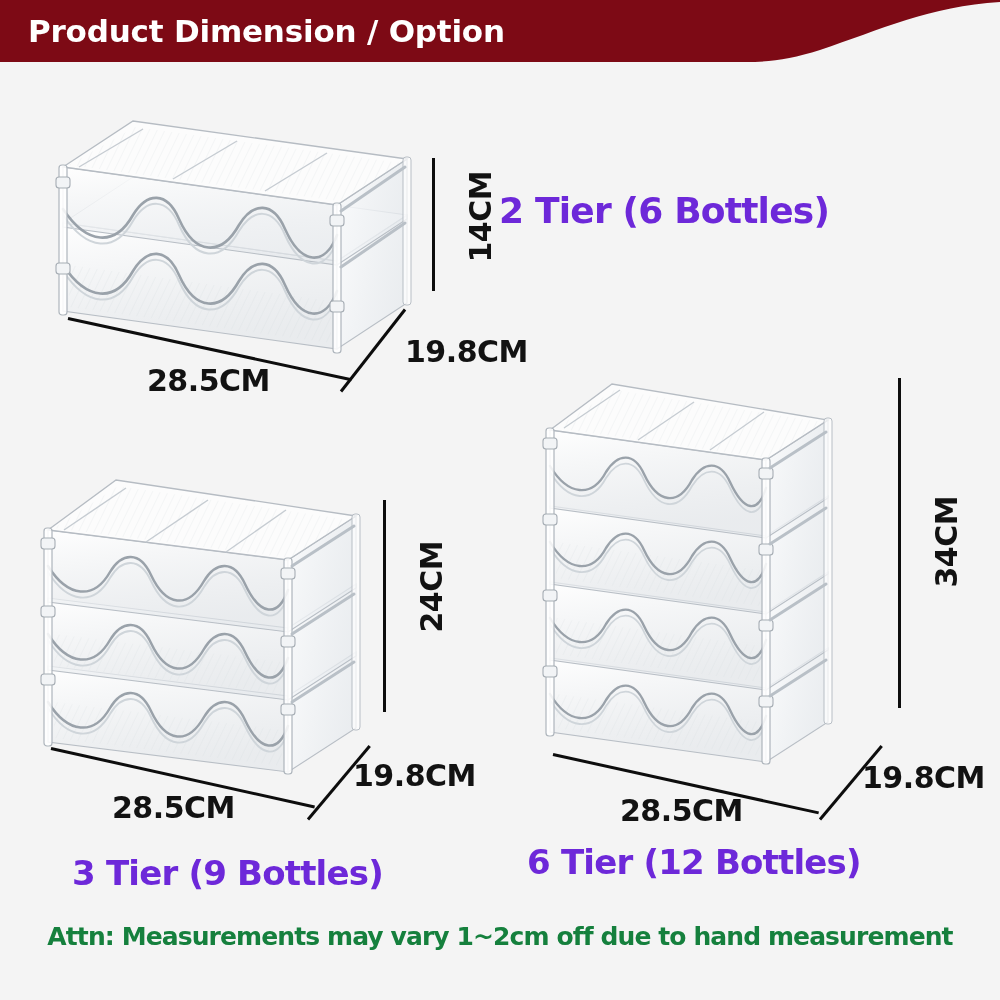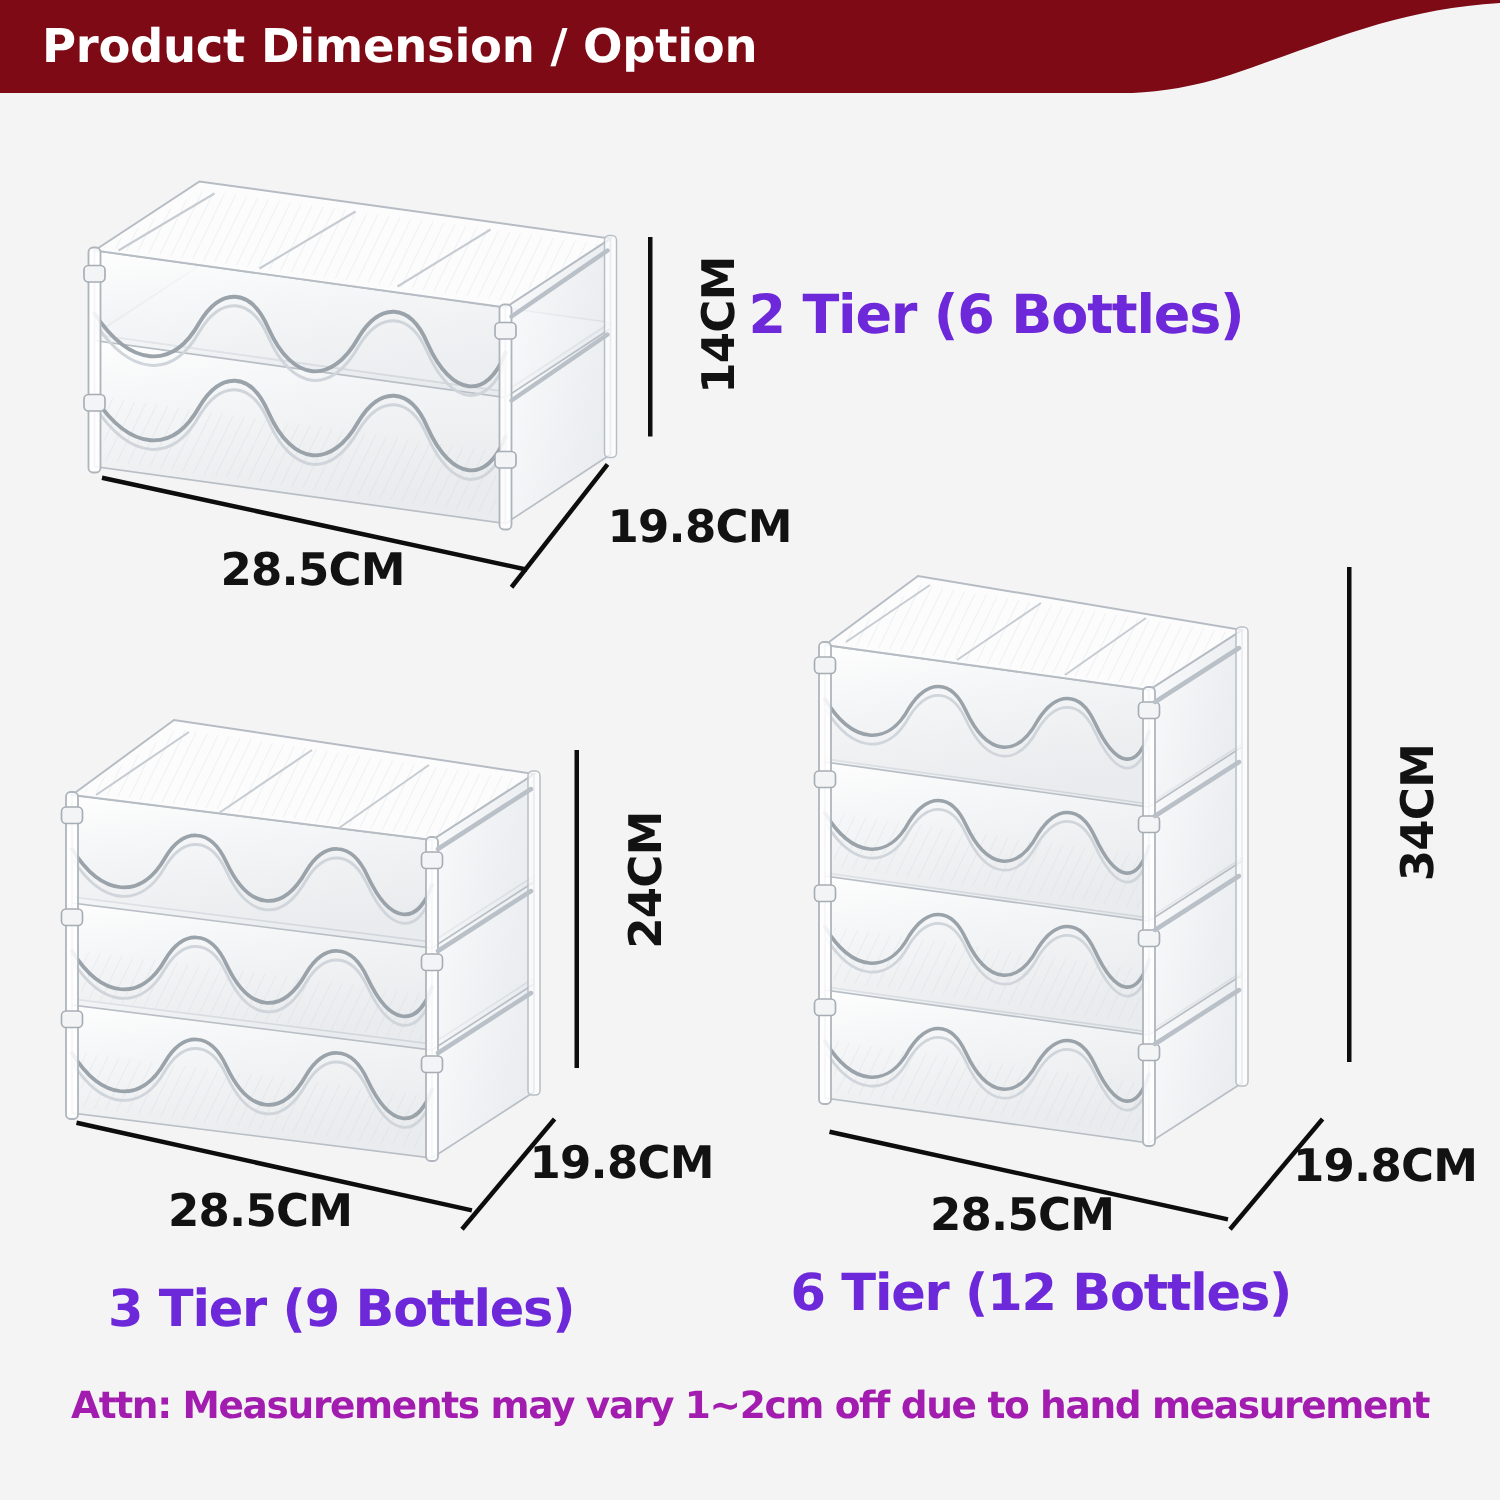--- a/index.html
+++ b/index.html
@@ -56,21 +56,21 @@
   .rack{ position:absolute; }
   .rack svg{ display:block; overflow:visible; }
 
   
   #footer-note{
     position:absolute; left:0; top:922px;
     width:1000px; text-align:center;
     font-family:"DejaVu Sans", sans-serif;
     font-weight:bold;
     font-size:25px;
-    color:#a21caf;
+    color:#15803d;
     letter-spacing:-0.9px;
     white-space:nowrap;
   }
 </style>
 </head>
 <body>
 
 <div id="header-banner">
   <svg viewBox="0 0 1000 63" xmlns="http://www.w3.org/2000/svg" aria-hidden="true">
     <path d="M0,0 L1000,0 L1000,2 C930,6 880,30 820,50 C795,58 775,61 755,62 L0,62 Z" fill="#7d0a15"></path>

